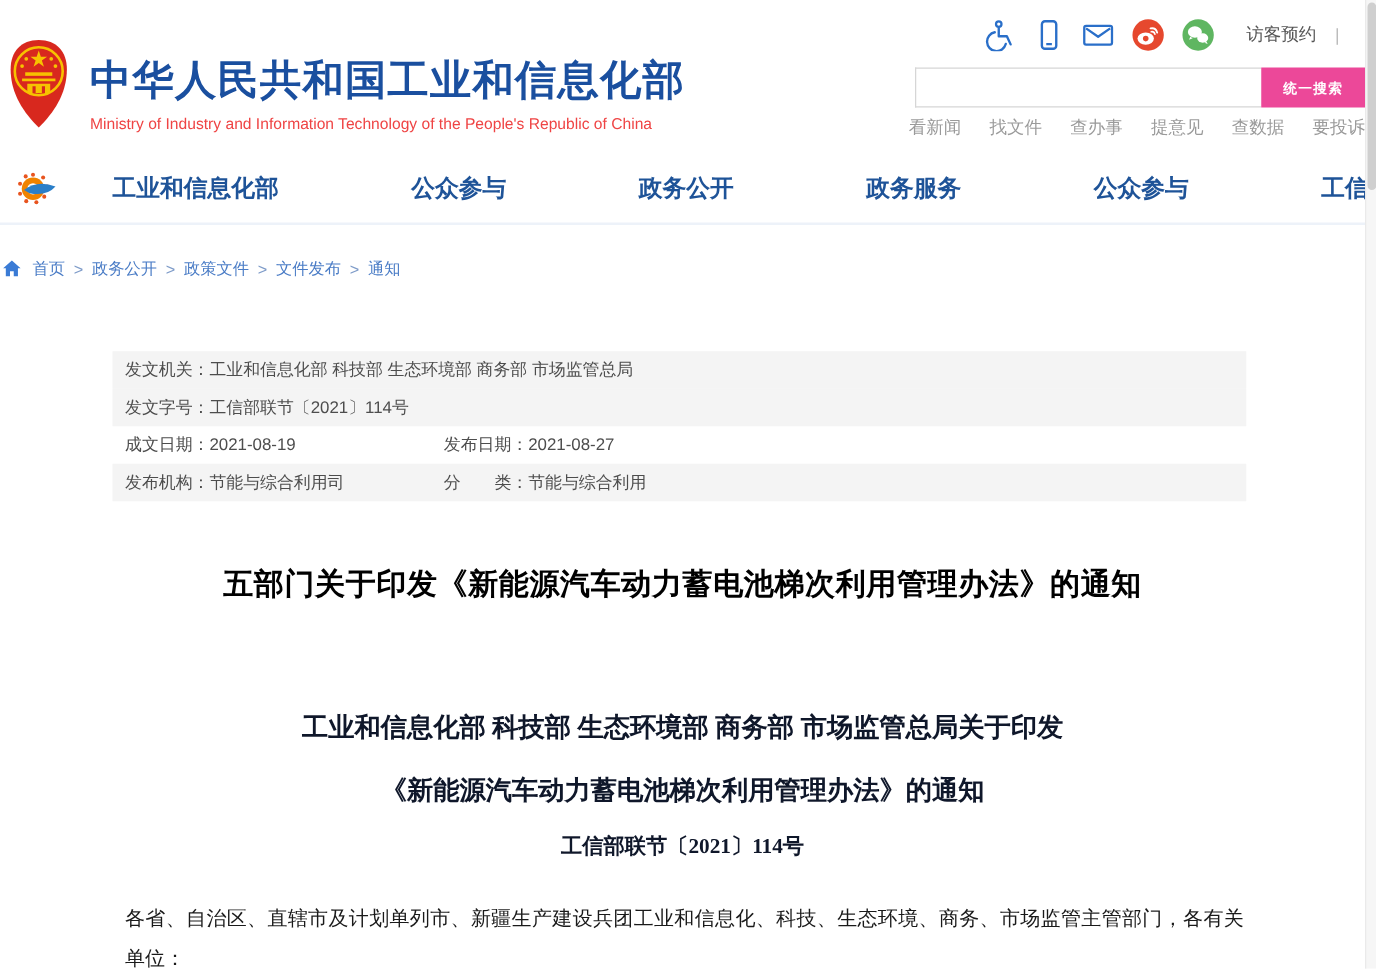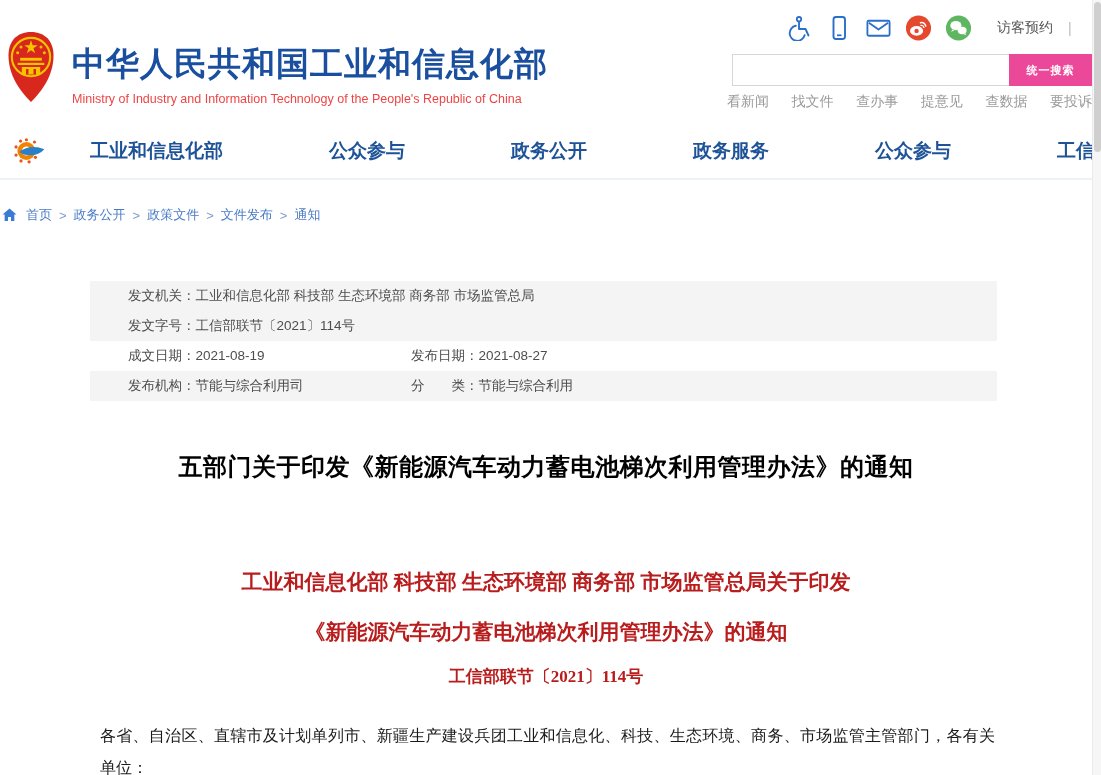--- a/index.html
+++ b/index.html
@@ -60,33 +60,33 @@
     gap: 7px; font-size: 13px;
   }
   .breadcrumb .crumb { color: #4a7cc6; cursor: pointer; white-space: nowrap; }
   .breadcrumb .bsep { color: #7f9cc9; }
   .home-icon { display: inline-flex; margin-right: 2px; }
 
   
   .meta-table { position: absolute; left: 90px; top: 281px; width: 907px; }
   .meta-row { display: flex; height: 30px; line-height: 30px; font-size: 13.5px; color: #4d4d4d; padding-left: 10px; }
   .meta-row.stripe { background: #f4f4f4; }
-  .meta-cell { white-space: nowrap; overflow: hidden; margin-left: 28px; }
+  .meta-cell { white-space: nowrap; overflow: hidden; }
   .meta-cell.w1 { width: 255px; flex: none; }
   .meta-cell.grow { flex: 1; }
   .meta-label { color: #4d4d4d; }
 
   
   .article-title {
     position: absolute; left: 0; top: 451px; width: 1092px; text-align: center;
     font-size: 24px; font-weight: bold; color: #000; letter-spacing: 0.5px;
   }
   .subtitle-line1, .subtitle-line2, .doc-number {
     position: absolute; left: 0; width: 1092px; text-align: center;
-    font-family: "Liberation Serif", "DejaVu Serif", serif; font-weight: bold; color: #b91c1c;
+    font-family: "Liberation Serif", "DejaVu Serif", serif; font-weight: bold; color: #0f172a;
   }
   .subtitle-line1 { top: 568px; font-size: 21px; }
   .subtitle-line2 { top: 618px; font-size: 21px; }
   .doc-number { top: 665px; font-size: 17px; }
   .body-paragraph {
     position: absolute; left: 100px; top: 720px; width: 895px;
     font-size: 16px; line-height: 32px; color: #1a1a1a; text-align: justify;
   }
 
   

